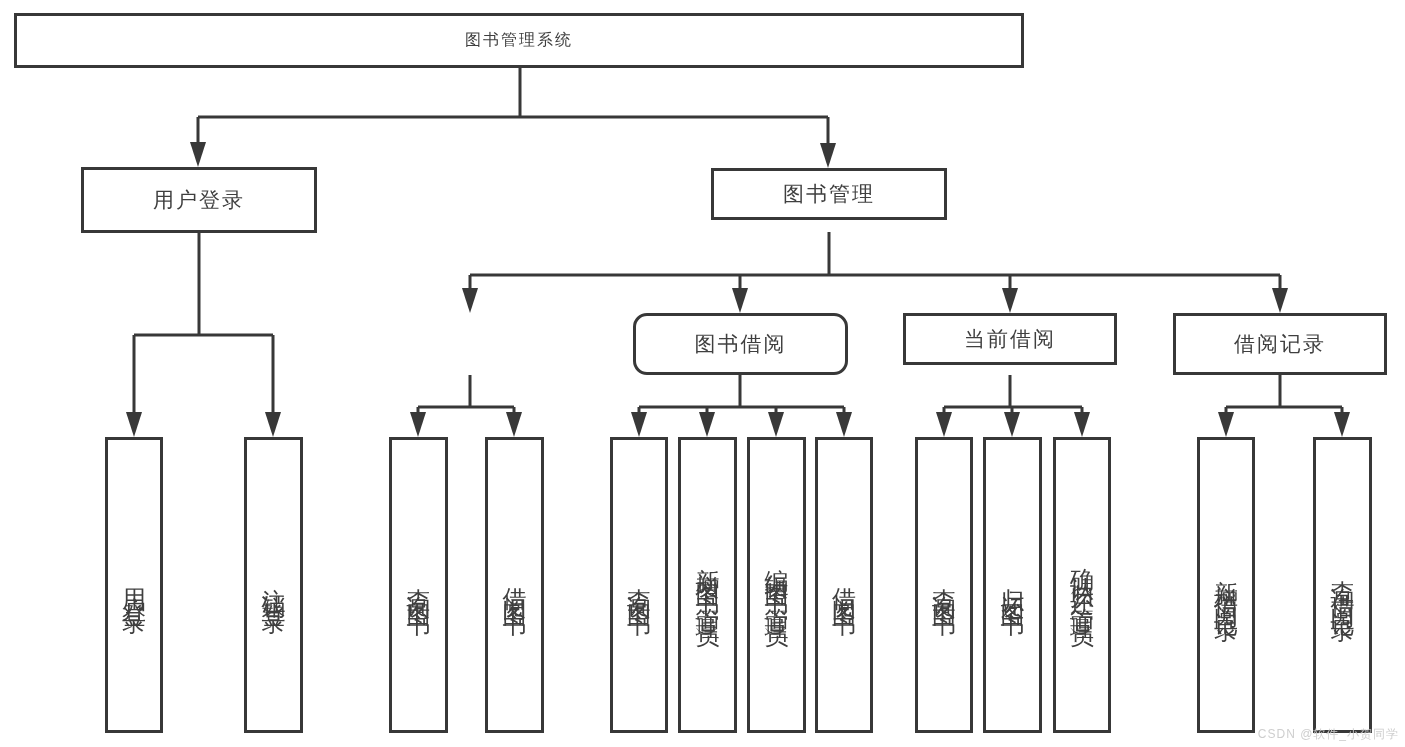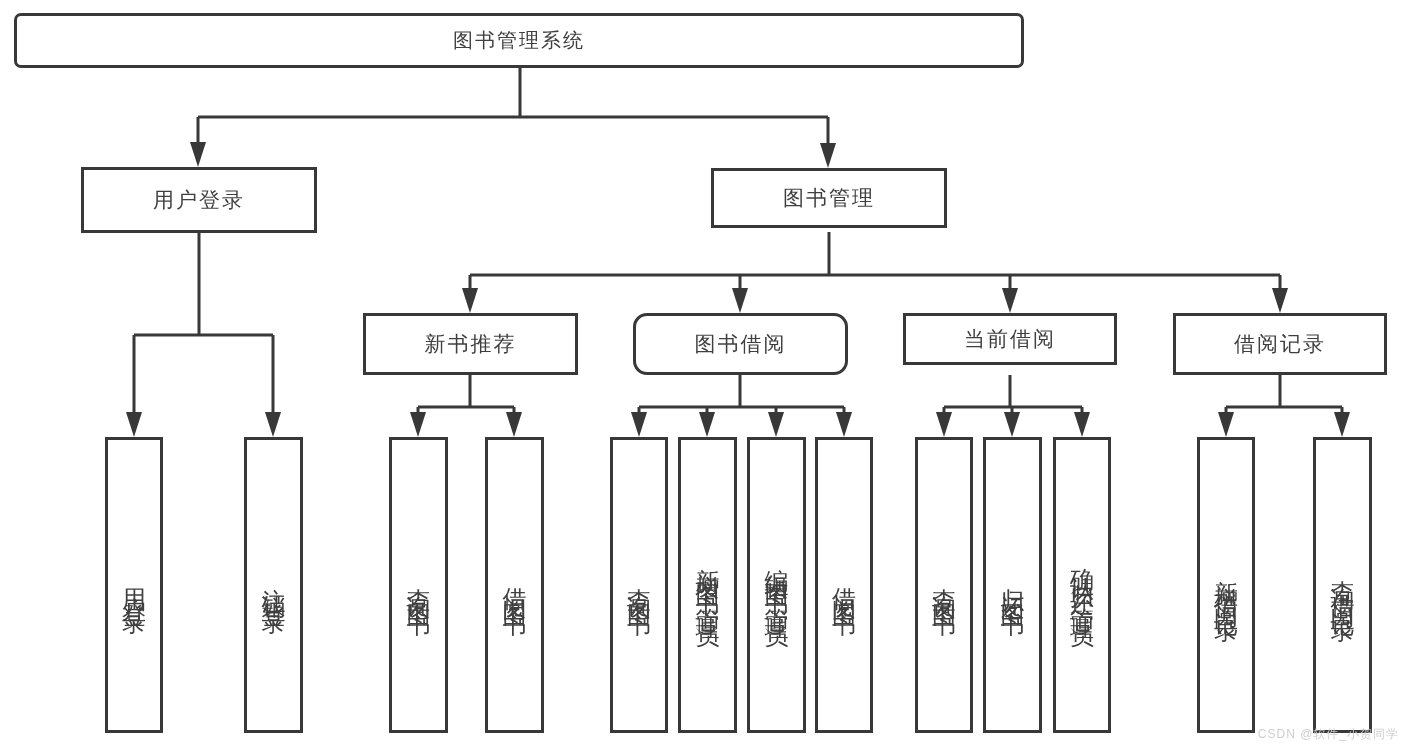--- a/index.html
+++ b/index.html
@@ -15,21 +15,21 @@
     position:absolute;
     box-sizing:border-box;
     background:#ffffff;
     border:3px solid #383838;
     display:flex;
     align-items:center;
     justify-content:center;
     color:#3f3f3f;
   }
   .h-node{font-size:21px;letter-spacing:2px;white-space:nowrap;}
-  .root-node{font-size:20px;border-radius:7px;}
+  .root-node{font-size:16px;}
   .v-node .v-label{
     writing-mode:vertical-rl;
     text-orientation:mixed;
     font-size:24px;
     letter-spacing:8px;
     line-height:1;
   }
   .watermark{
     position:absolute;
     right:6px;
@@ -105,27 +105,24 @@
     </g>
   </svg>
 
   <div class="node h-node root-node" style="left:14px;top:13px;width:1010px;height:55px;">
     <span>图书管理系统</span>
   </div>
 
   <div class="node h-node" style="left:81px;top:167px;width:236px;height:66px;">
     <span>用户登录</span>
   </div>
-  <div class="node h-node" style="left:711px;top:168px;width:236px;height:60px;">
+  <div class="node h-node" style="left:711px;top:168px;width:236px;height:52px;">
     <span>图书管理</span>
   </div>
 
-  <div class="node h-node" style="left:363px;top:313px;width:215px;height:62px;">
-    <span>新书推荐</span>
-  </div>
   <div class="node h-node" style="left:633px;top:313px;width:215px;height:62px;border-radius:14px;">
     <span>图书借阅</span>
   </div>
   <div class="node h-node" style="left:903px;top:313px;width:214px;height:52px;">
     <span>当前借阅</span>
   </div>
   <div class="node h-node" style="left:1173px;top:313px;width:214px;height:62px;">
     <span>借阅记录</span>
   </div>
 

